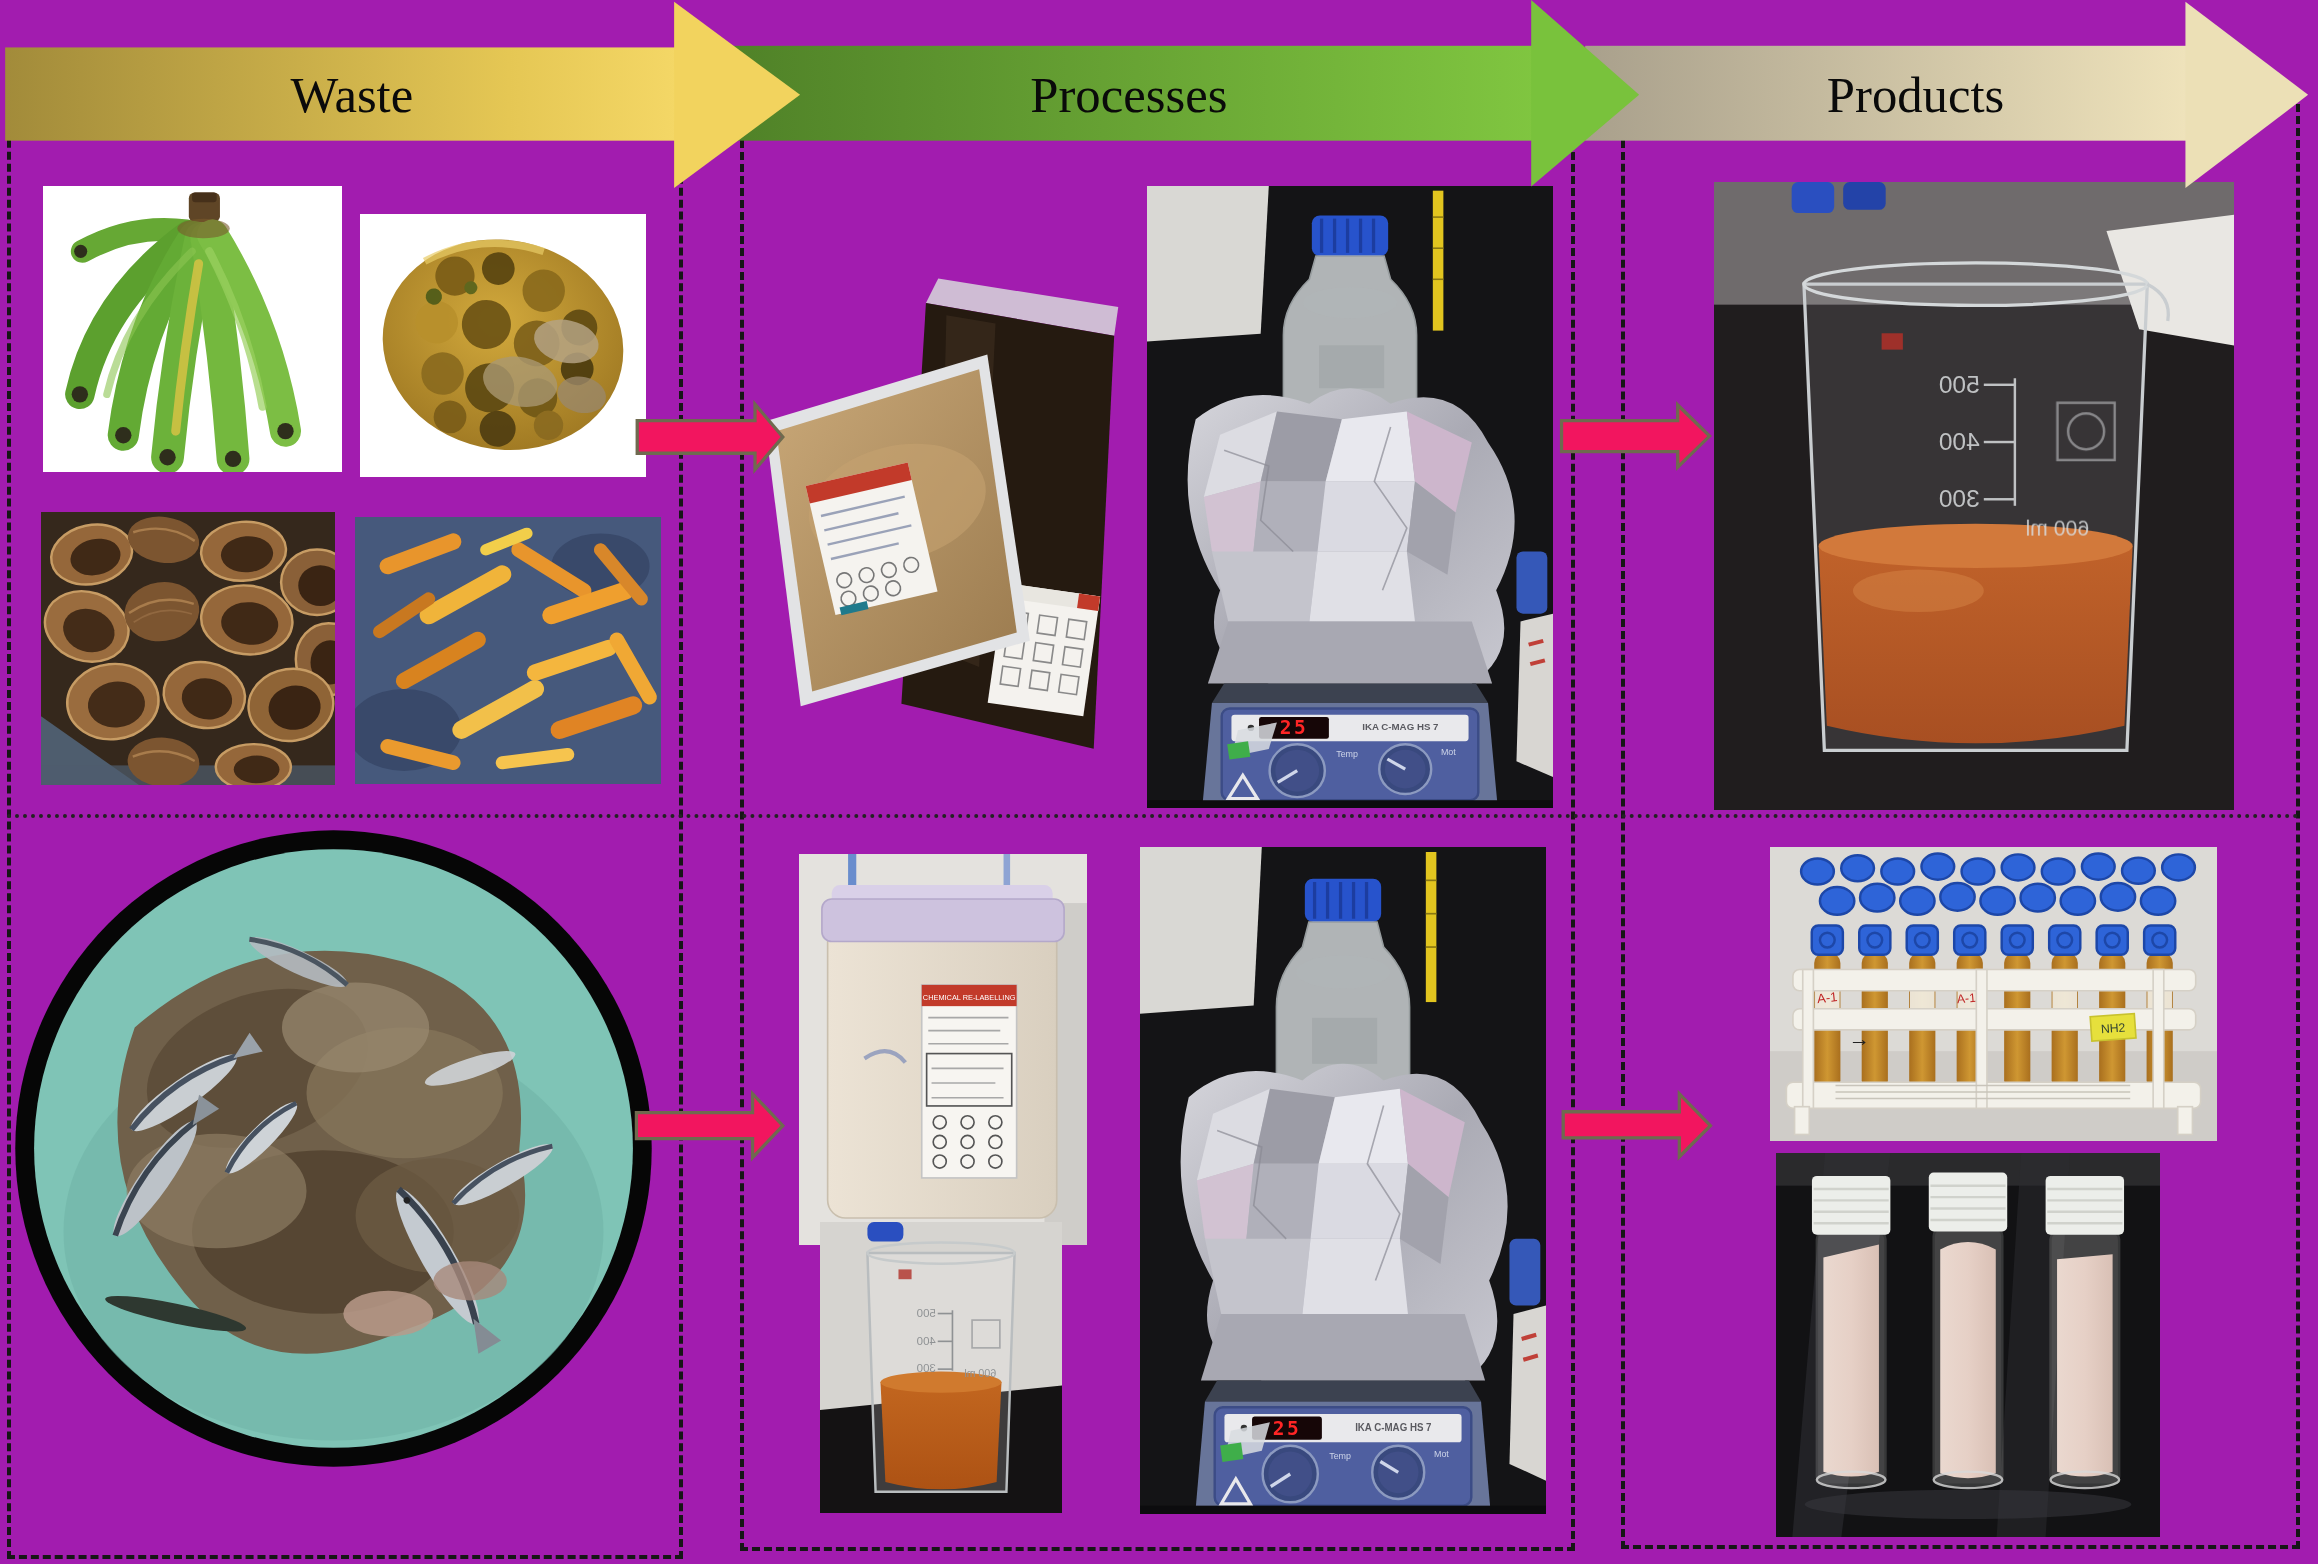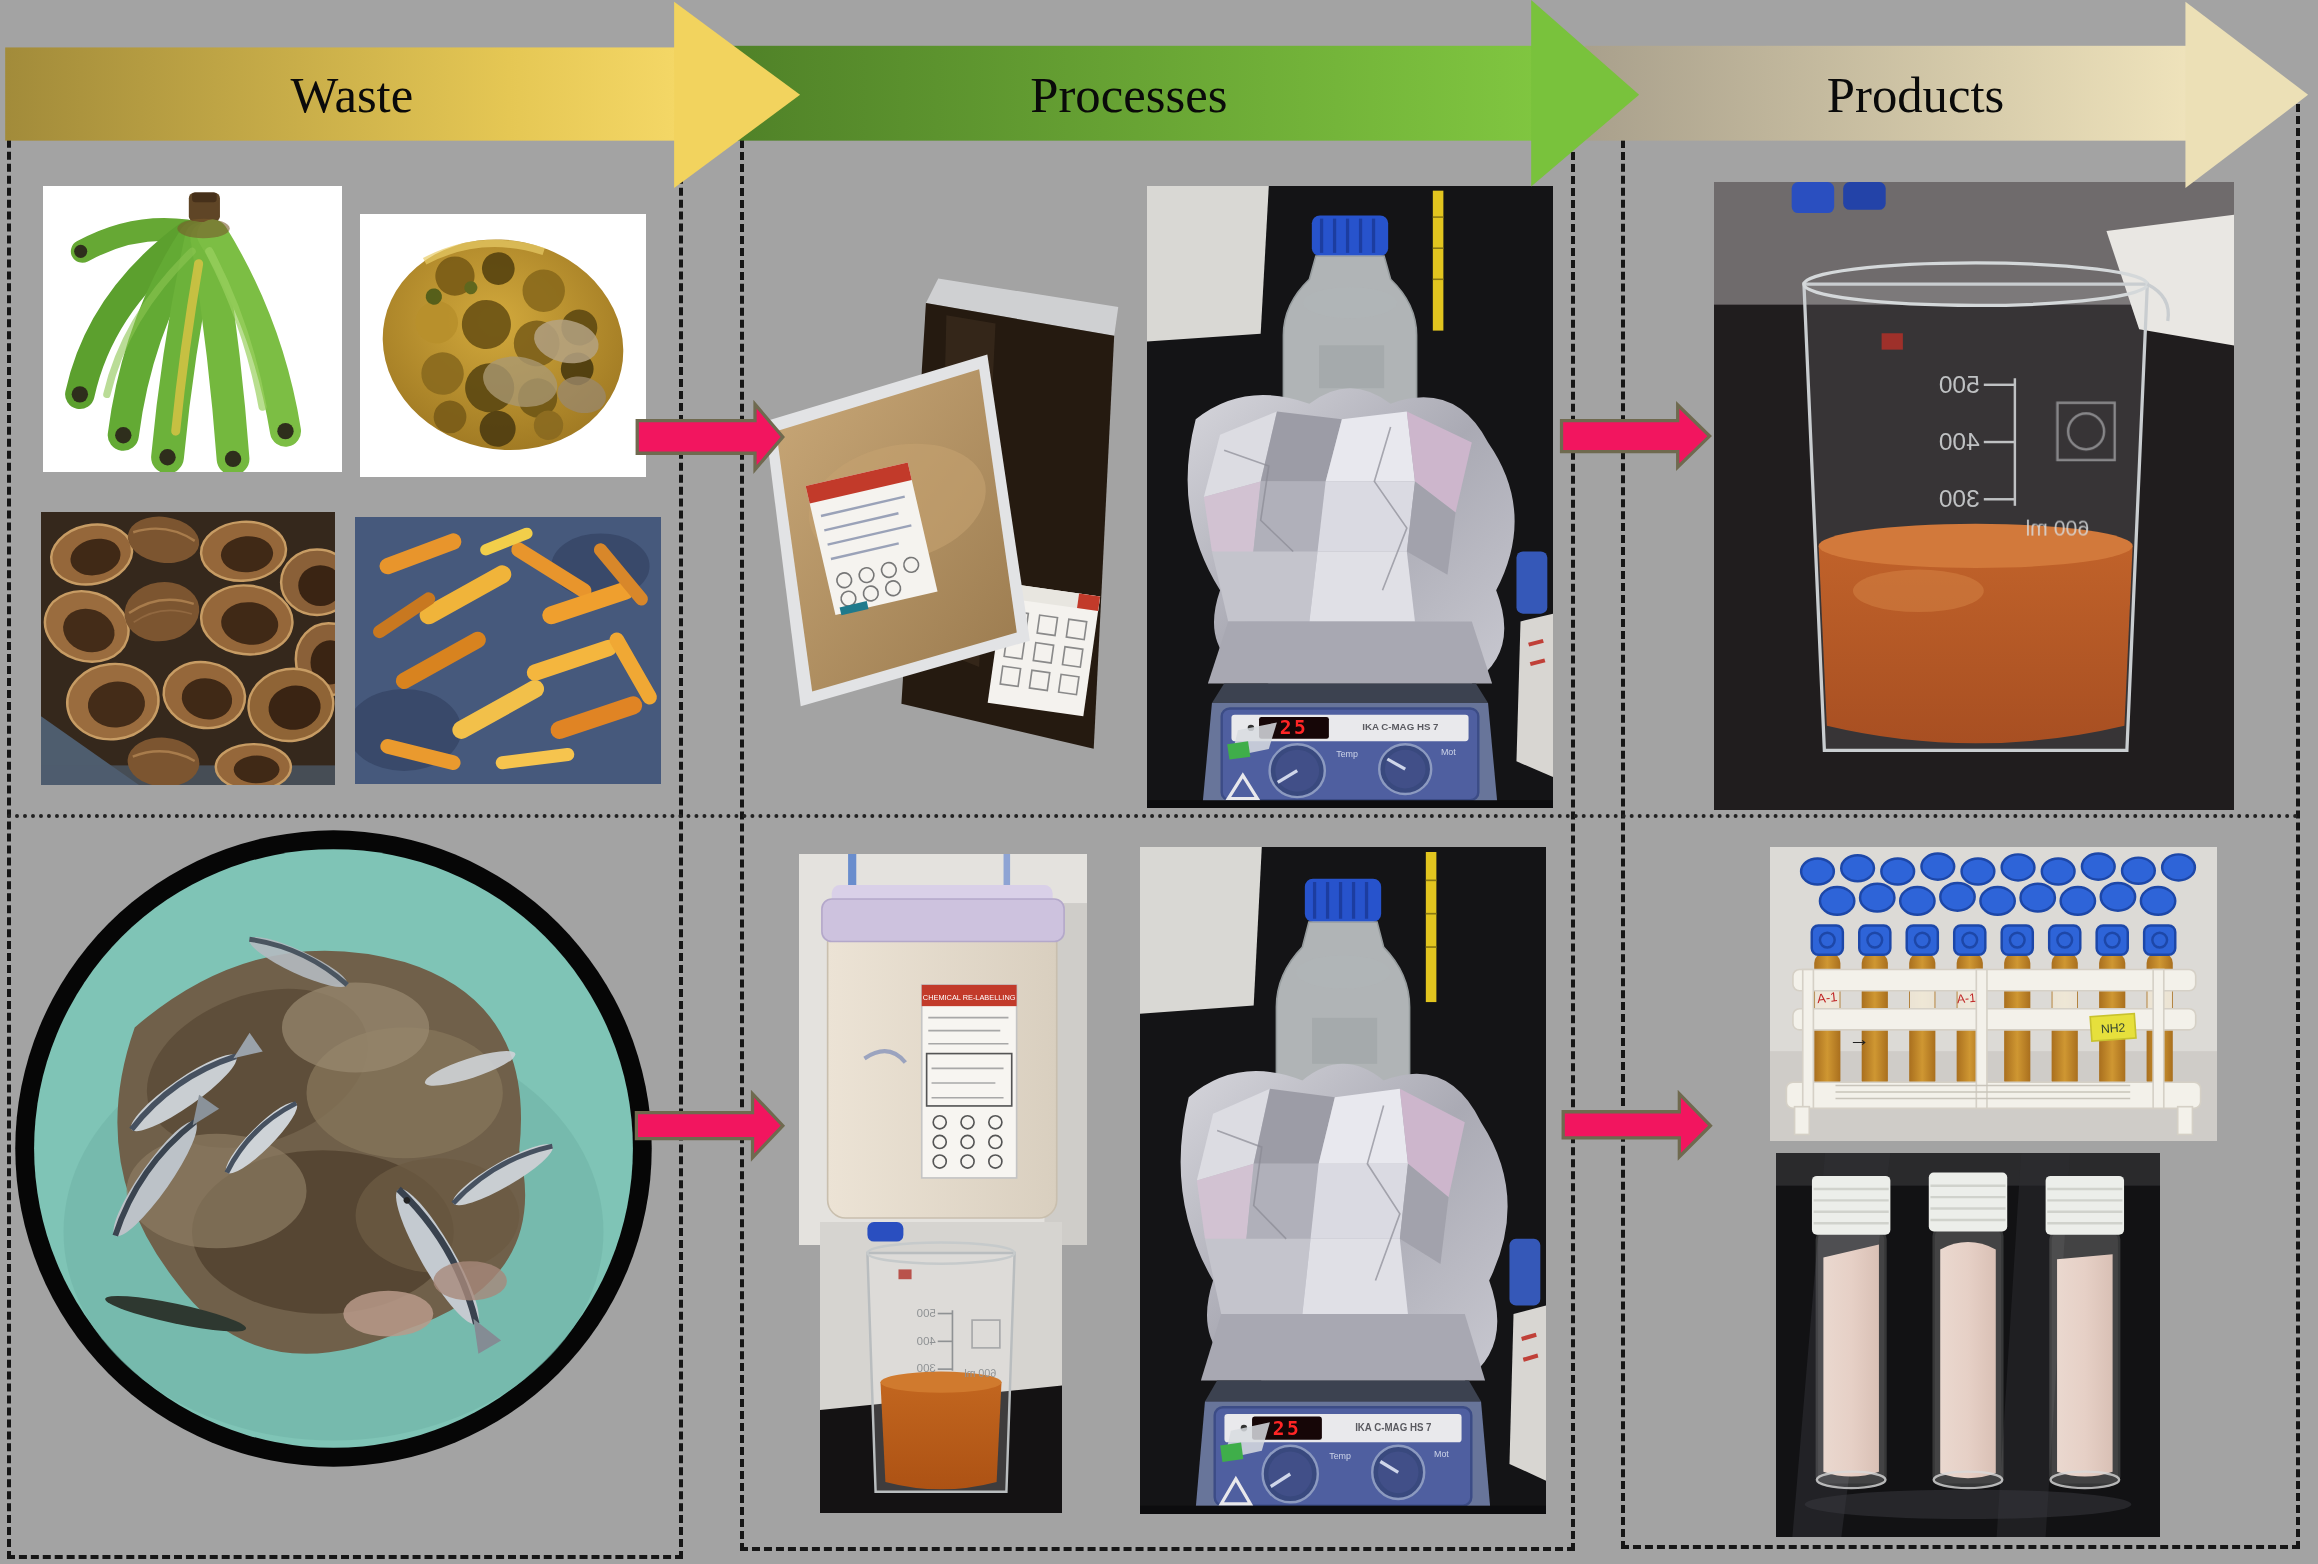--- a/index.html
+++ b/index.html
@@ -1,16 +1,16 @@
 <!DOCTYPE html>
 <html style="font-size:13px"><head>
 <meta charset="utf-8">
 <style>
   html,body{margin:0;padding:0;background:#ffffff;}
-  .canvas{position:relative;width:2319px;height:1565px;background:#a3a3a3;overflow:hidden;
+  .canvas{position:relative;width:2319px;height:1565px;background:#a21caf;overflow:hidden;
           font-family:"Liberation Serif", serif;}
   .dashed-box{position:absolute;border:4.1px dashed #161616;box-sizing:border-box;background:transparent;z-index:1;}
   .row-divider{position:absolute;height:0;border-top:4.1px dotted #222;z-index:1;}
   .banner-layer{position:absolute;left:0;top:0;z-index:3;}
   .flow-layer{position:absolute;left:0;top:0;z-index:4;pointer-events:none;}
   .ph{position:absolute;z-index:2;}
   .ph svg{display:block;width:100%;height:100%;}
   .banner-text{font-family:"Liberation Serif", serif;}
   .seg{font-family:"DejaVu Sans Mono", monospace;font-weight:bold;}
   .tiny{font-family:"Liberation Sans", sans-serif;}

